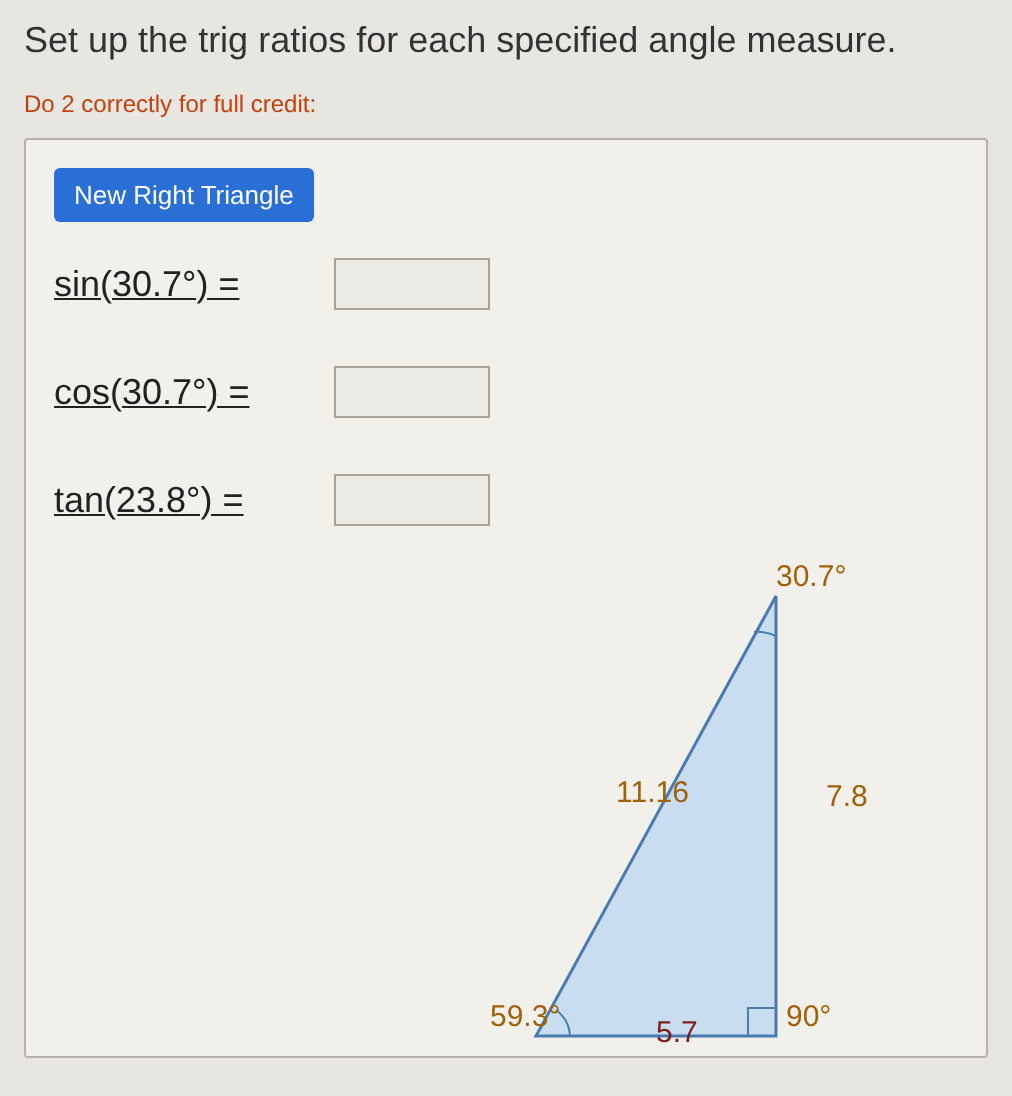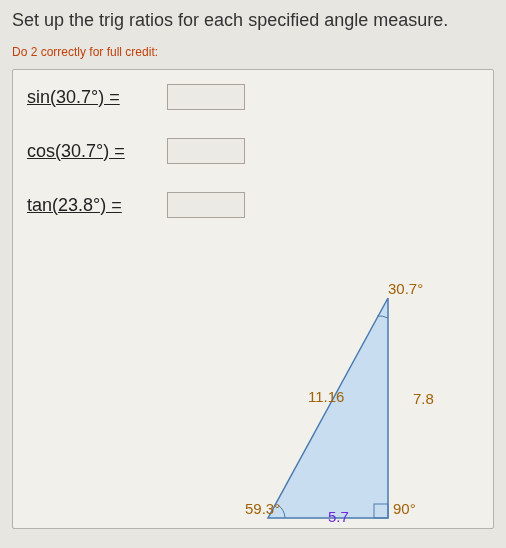--- a/index.html
+++ b/index.html
@@ -80,31 +80,32 @@
     }
     .tlabel {
       position: absolute;
       font-size: 15px;
       color: #a16207;
     }
     .top-angle { left: 185px; top: 12px; }
     .hyp-label { left: 105px; top: 120px; }
     .right-side { left: 210px; top: 122px; }
     .bl-angle { left: 42px; top: 232px; }
-    .base-label { left: 125px; top: 240px; color: #6d28d9; }
+    .base-label { left: 125px; top: 240px; color: #7f1d1d; }
     .br-angle { left: 190px; top: 232px; }
   </style>
 </head>
 <body>
 
 <div class="page">
   <div class="title">Set up the trig ratios for each specified angle measure.</div>
   <div class="subtitle">Do 2 correctly for full credit:</div>
 
   <div class="card">
+    <button class="new-btn">New Right Triangle</button>
 
     <div class="eq-row">
       <span class="eq-label">sin(30.7°) =</span>
       <input class="eq-input" type="text" style="">
     </div>
 
     <div class="eq-row">
       <span class="eq-label">cos(30.7°) =</span>
       <input class="eq-input" type="text" style="">
     </div>

